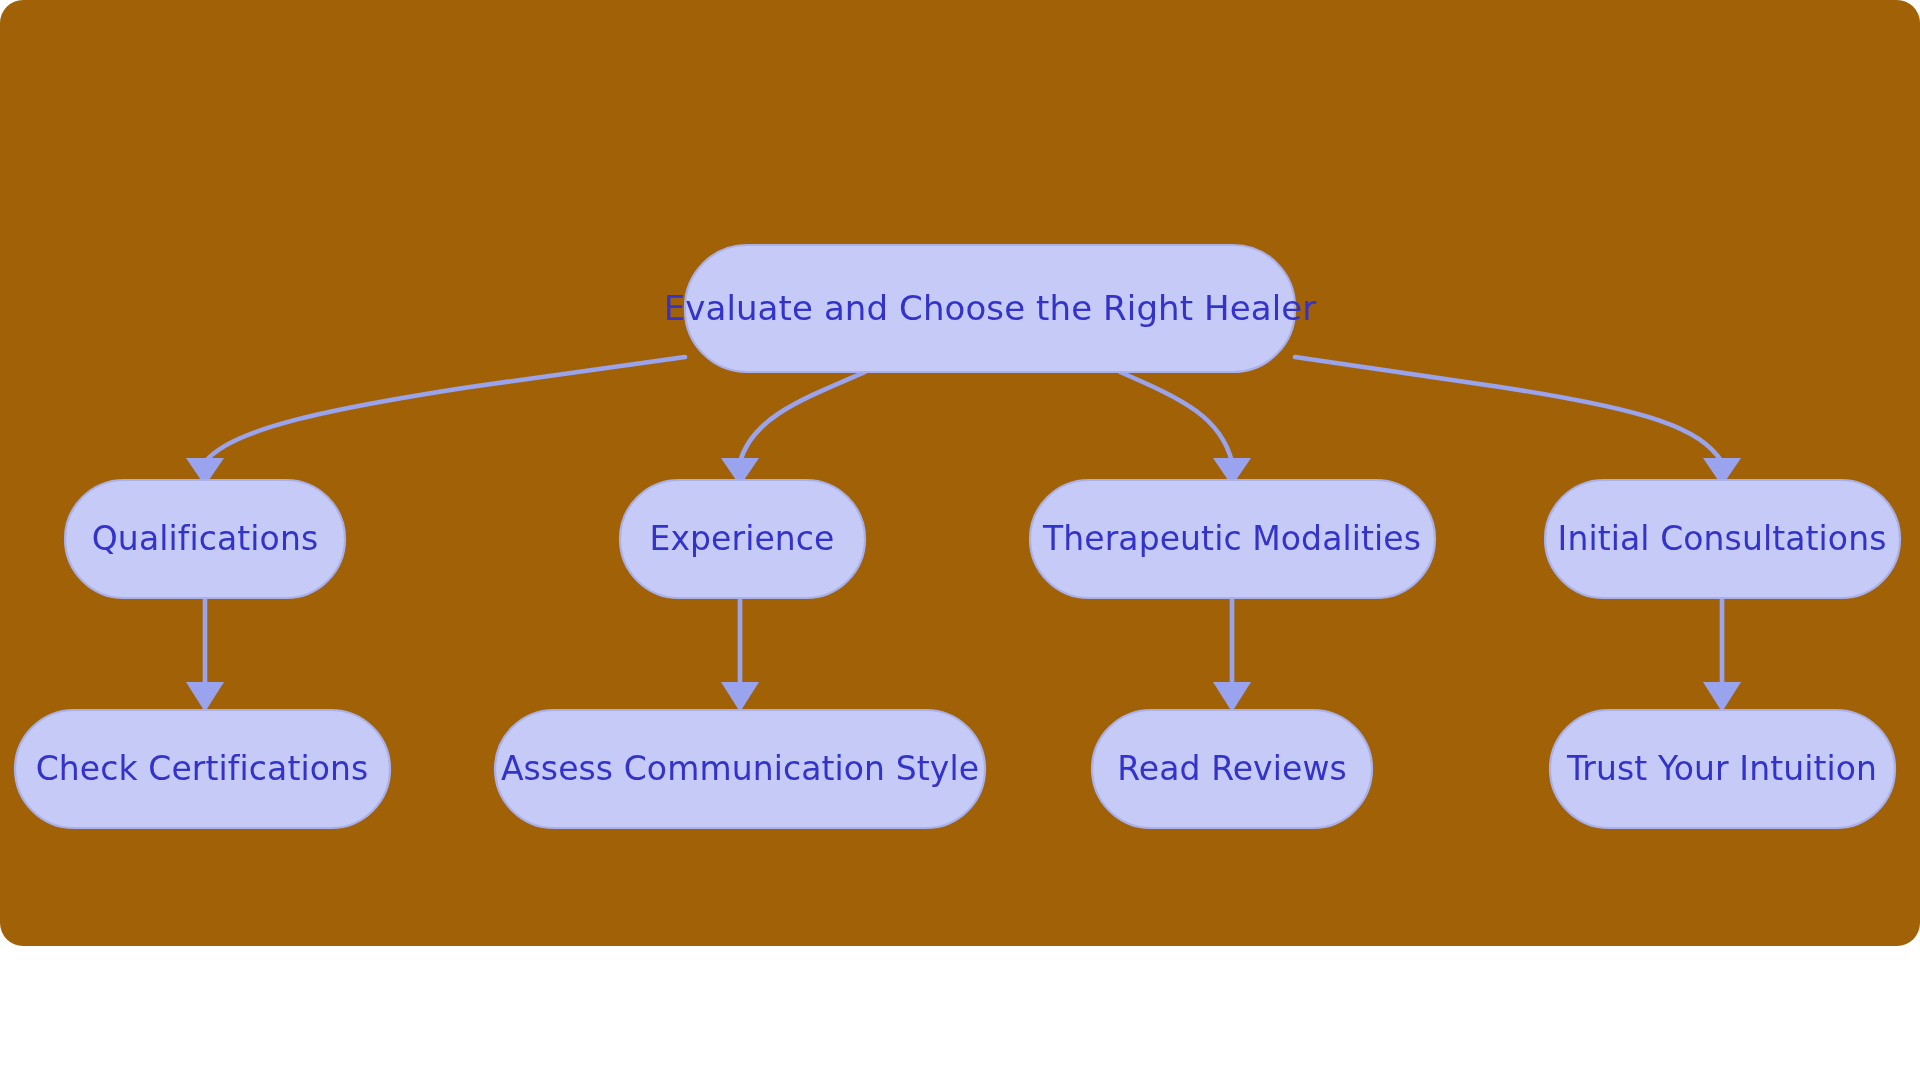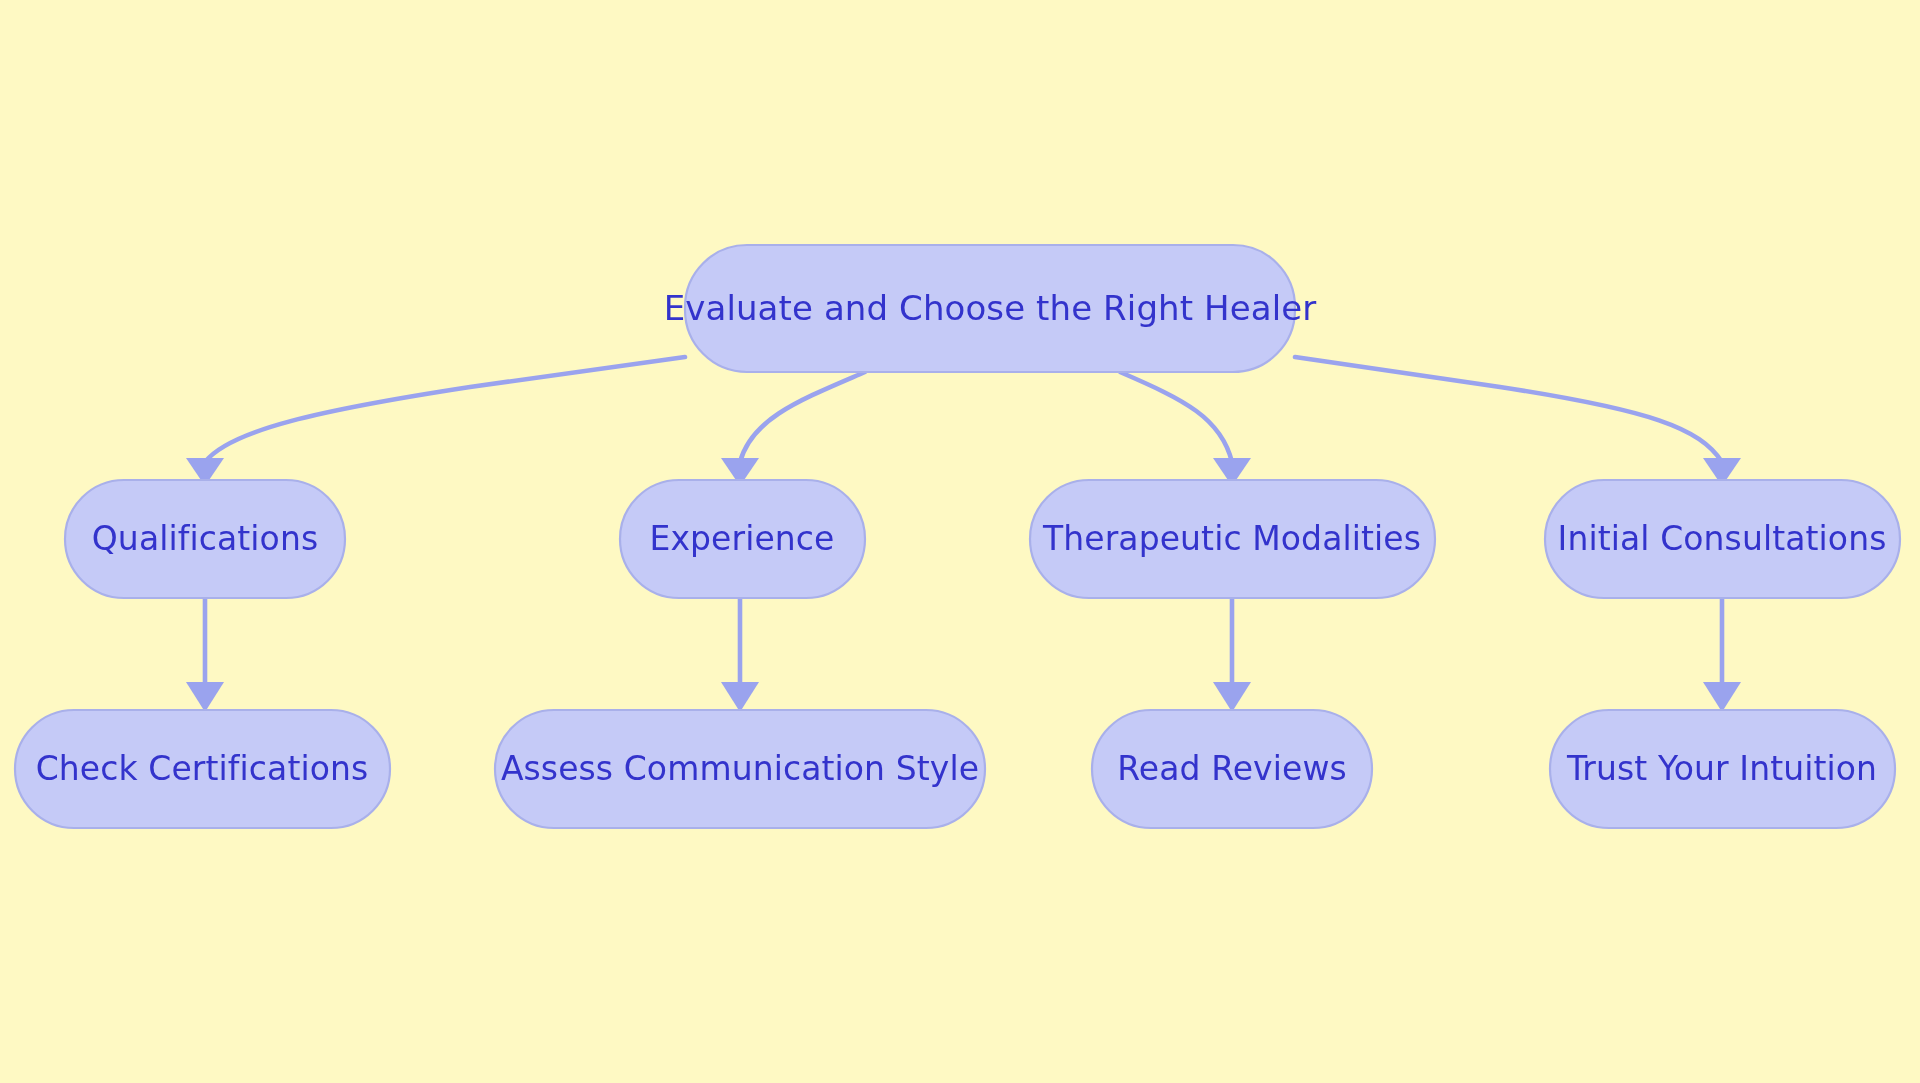--- a/index.html
+++ b/index.html
@@ -9,22 +9,23 @@
   }
   body {
     width: 1920px;
     height: 1083px;
     overflow: hidden;
     font-family: "DejaVu Sans", sans-serif;
   }
   #flowchart-root {
     position: relative;
     width: 1920px;
-    height: 1083px;
-    background: #fef9c3;
+    height: 946px;
+    background: #a16207;
+    border-radius: 23px;
   }
   svg.diagram {
     display: block;
     width: 1920px;
     height: 1083px;
   }
   .node-shape {
     fill: #c5caf7;
     stroke: #a9b0ea;
     stroke-width: 2.2;

